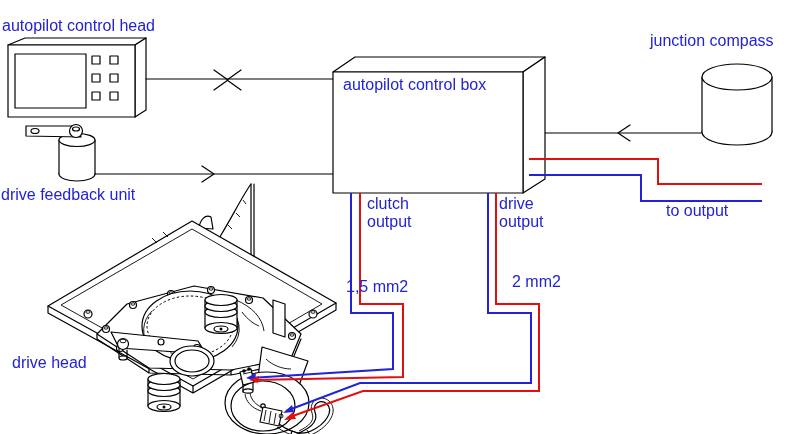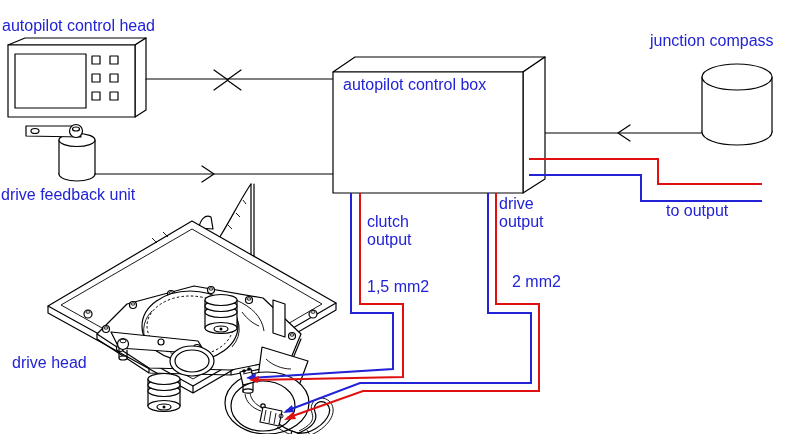--- a/index.html
+++ b/index.html
@@ -214,25 +214,25 @@
     <path class="wr" d="M496,176 V287 H539 V374 H363 L287,401" stroke="#e01010"></path>
     <polygon class="tb" points="283,396 292,388 294,395" fill="#2222d6"></polygon>
     <polygon class="tr" points="284,403 293,395 296,402" fill="#e01010"></polygon>
   </g>
 </svg>
 
   <div class="lbl" style="left:2px;top:0px">autopilot control head</div>
   <div class="lbl" style="left:650px;top:15px">junction compass</div>
   <div class="lbl" style="left:343px;top:59px">autopilot control box</div>
   <div class="lbl" style="left:1px;top:169px">drive feedback unit</div>
-  <div class="lbl" style="left:367px;top:196px">
+  <div class="lbl" style="left:367px;top:178px">
     <div>clutch</div>
     <div>output</div>
   </div>
   <div class="lbl" style="left:499px;top:178px">
     <div>drive</div>
     <div>output</div>
   </div>
-  <div class="lbl" style="left:367px;top:261px">1,5 mm2</div>
+  <div class="lbl" style="left:346px;top:261px">1,5 mm2</div>
   <div class="lbl" style="left:512px;top:256px">2 mm2</div>
   <div class="lbl" style="left:666px;top:185px">to output</div>
   <div class="lbl" style="left:12px;top:337px">drive head</div>
 </div>
 
 </body></html>

